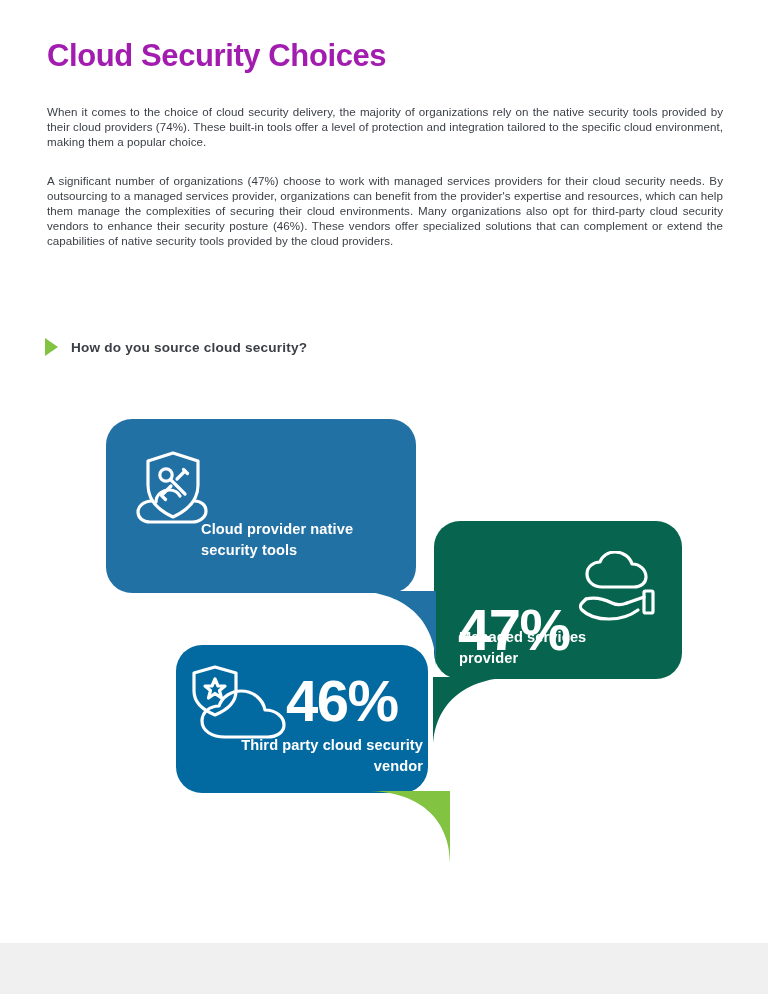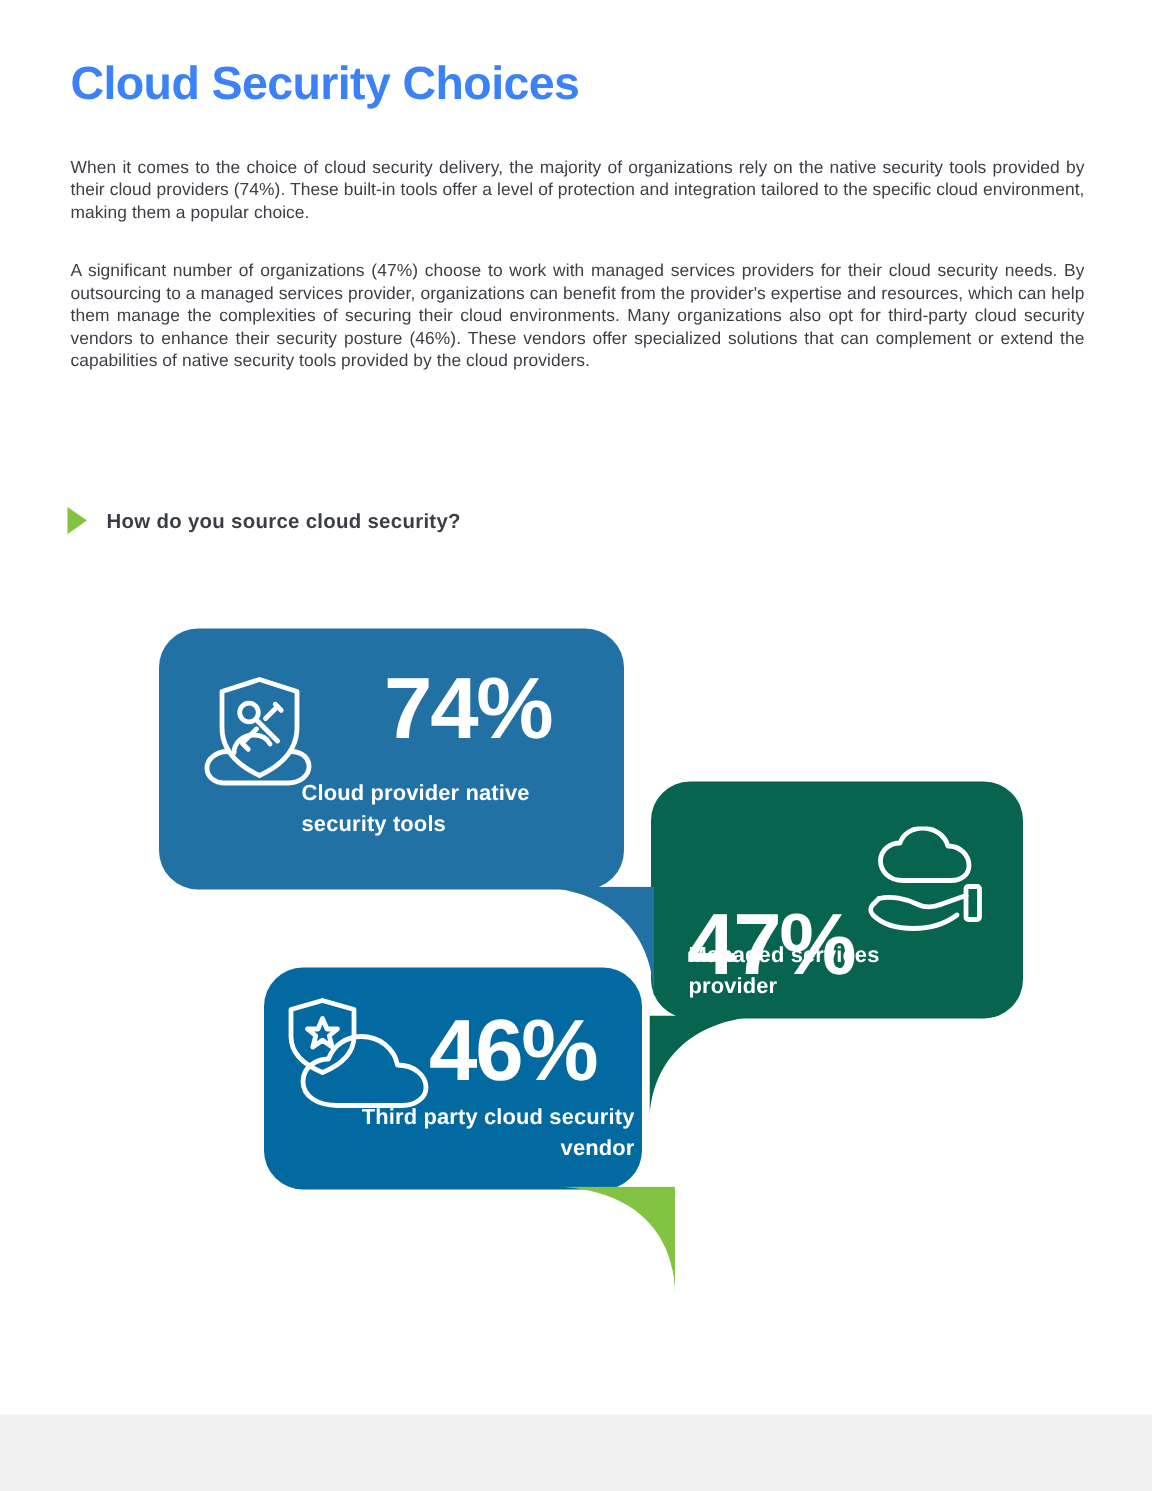--- a/index.html
+++ b/index.html
@@ -20,21 +20,21 @@
   }
 
   
   .page-title {
     position: absolute;
     left: 47px;
     top: 38px;
     font-size: 31px;
     font-weight: bold;
     letter-spacing: -0.4px;
-    color: #3b82f6;
+    color: #a21caf;
   }
 
   
   .body-copy {
     position: absolute;
     left: 47px;
     width: 676px;
     font-size: 11.6px;
     line-height: 15px;
     color: #3b3f45;
@@ -164,21 +164,20 @@
         <circle cx="36" cy="26" r="6.2"></circle>
         <path d="M40.5 30.5 L55 45"></path>
         <path d="M55 22 L47 30"></path>
         <path d="M33 45 L41 37"></path>
         <path d="M53.5 20.5 L57.5 24.5"></path>
         <path d="M31.5 46.5 L35.5 50.5"></path>
         <path d="M22 52 C14 52 8 57 8 63 C8 69 13 73 20 73 H62 C70 73 76 68 76 62 C76 56 71 52 64 52"></path>
         <path d="M26 53 C26 46 32 41 39 41 C44 41 48 43 50 47"></path>
       </svg>
     </div>
-    <div class="stat-pct">74%</div>
     <div class="stat-label">Cloud provider native security tools</div>
   </div>
 
   <div class="bubble" id="bubble-managed">
     <div class="tail">
       <svg width="80" height="72" viewBox="0 0 80 72">
         <path d="M0,0 H80 V72 C80,38 60,2 0,0 Z" fill="#07654F"></path>
       </svg>
     </div>
     <div class="ico">

